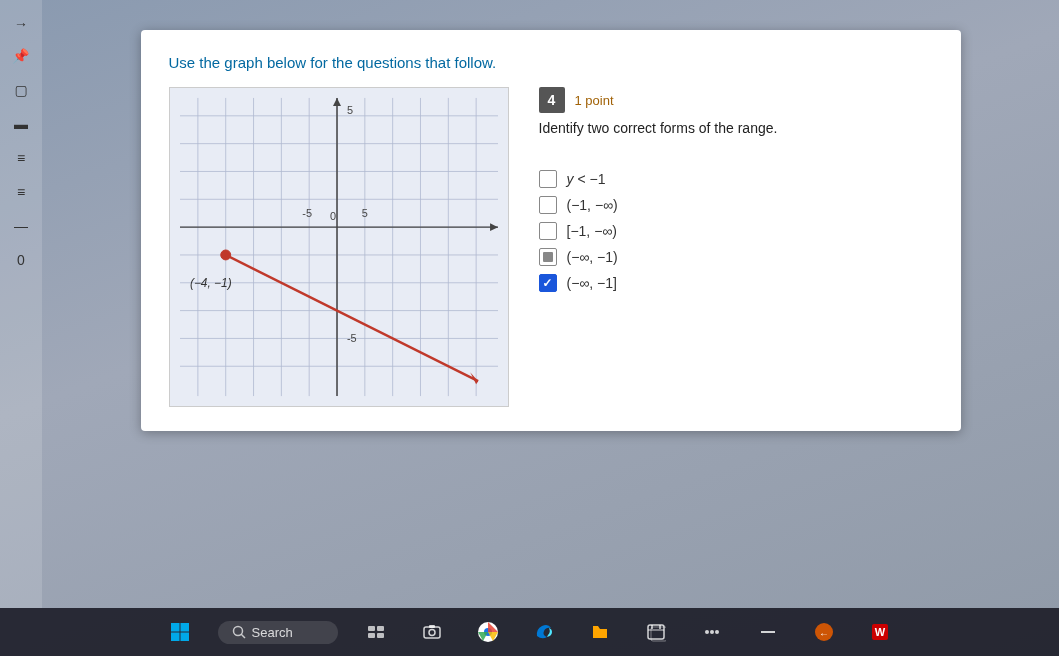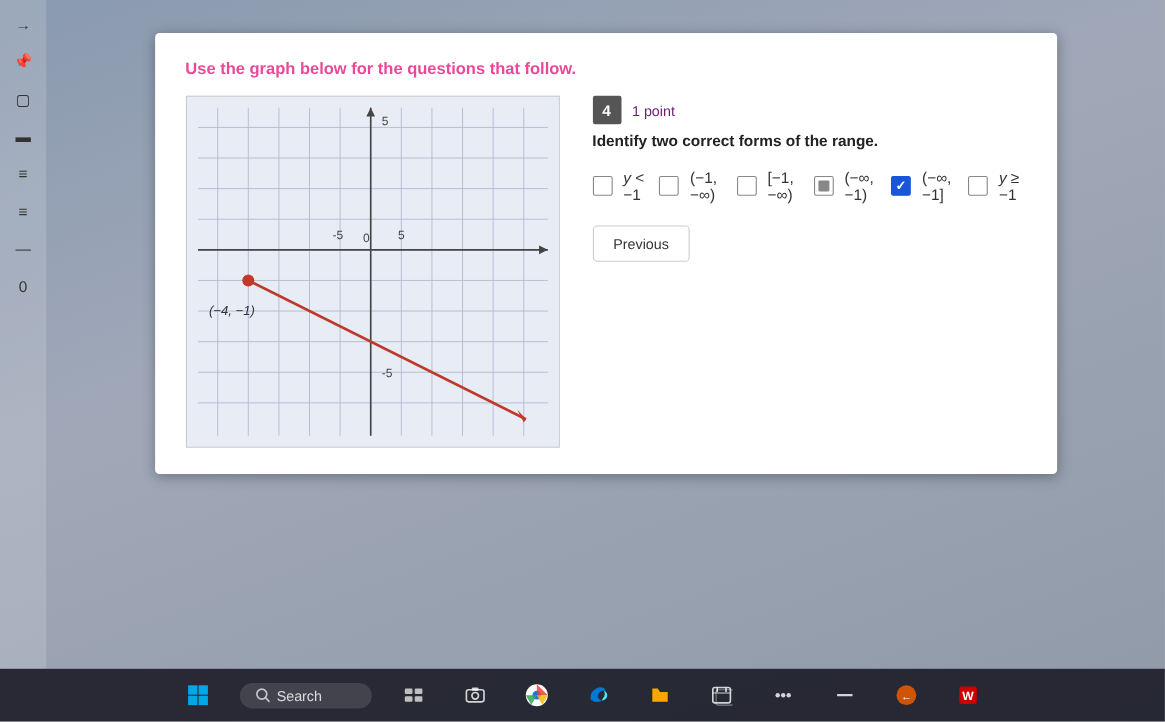--- a/index.html
+++ b/index.html
@@ -63,22 +63,22 @@
       background: white;
       border-radius: 4px;
       box-shadow: 0 2px 12px rgba(0,0,0,0.3);
       padding: 24px 28px 24px 28px;
       width: 820px;
       min-height: 400px;
     }
 
     .quiz-header {
       font-size: 15px;
-      font-weight: 700;
-      color: #ec4899;
+      font-weight: 400;
+      color: #0369a1;
       margin-bottom: 16px;
     }
 
     .quiz-body {
       display: flex;
       gap: 0;
     }
 
     
     .graph-section {
@@ -121,33 +121,33 @@
       display: flex;
       align-items: center;
       justify-content: center;
       font-size: 14px;
       font-weight: bold;
       border-radius: 2px;
     }
 
     .question-points {
       font-size: 13px;
-      color: #701a75;
+      color: #a16207;
     }
 
     .question-text {
       font-size: 14px;
       color: #222;
-      margin-bottom: 14px;
+      margin-bottom: 31px;
       line-height: 1.4;
-      font-weight: bold;
     }
 
     .options-list {
       display: flex;
+      flex-direction: column;
       gap: 8px;
     }
 
     .option-item {
       display: flex;
       align-items: center;
       gap: 10px;
       font-size: 14px;
       color: #333;
     }
@@ -368,30 +368,23 @@
               <span class="option-label">(−∞, −1)</span>
             </div>
 
 
 
             <div class="option-item">
               <div class="checkbox checked"></div>
               <span class="option-label">(−∞, −1]</span>
             </div>
 
-            <div class="option-item">
-              <div class="checkbox"></div>
-              <span class="option-label"><i>y</i> ≥ −1</span>
-            </div>
 
           </div>
 
-          <div class="button-row">
-            <button class="btn-previous">Previous</button>
-          </div>
 
         </div>
       </div>
     </div>
   </div>
 
   <div class="taskbar">
     <div class="taskbar-item">
       <svg width="20" height="20" viewBox="0 0 20 20">
         <rect x="1" y="1" width="8.5" height="8.5" fill="#00a8e8"></rect>

